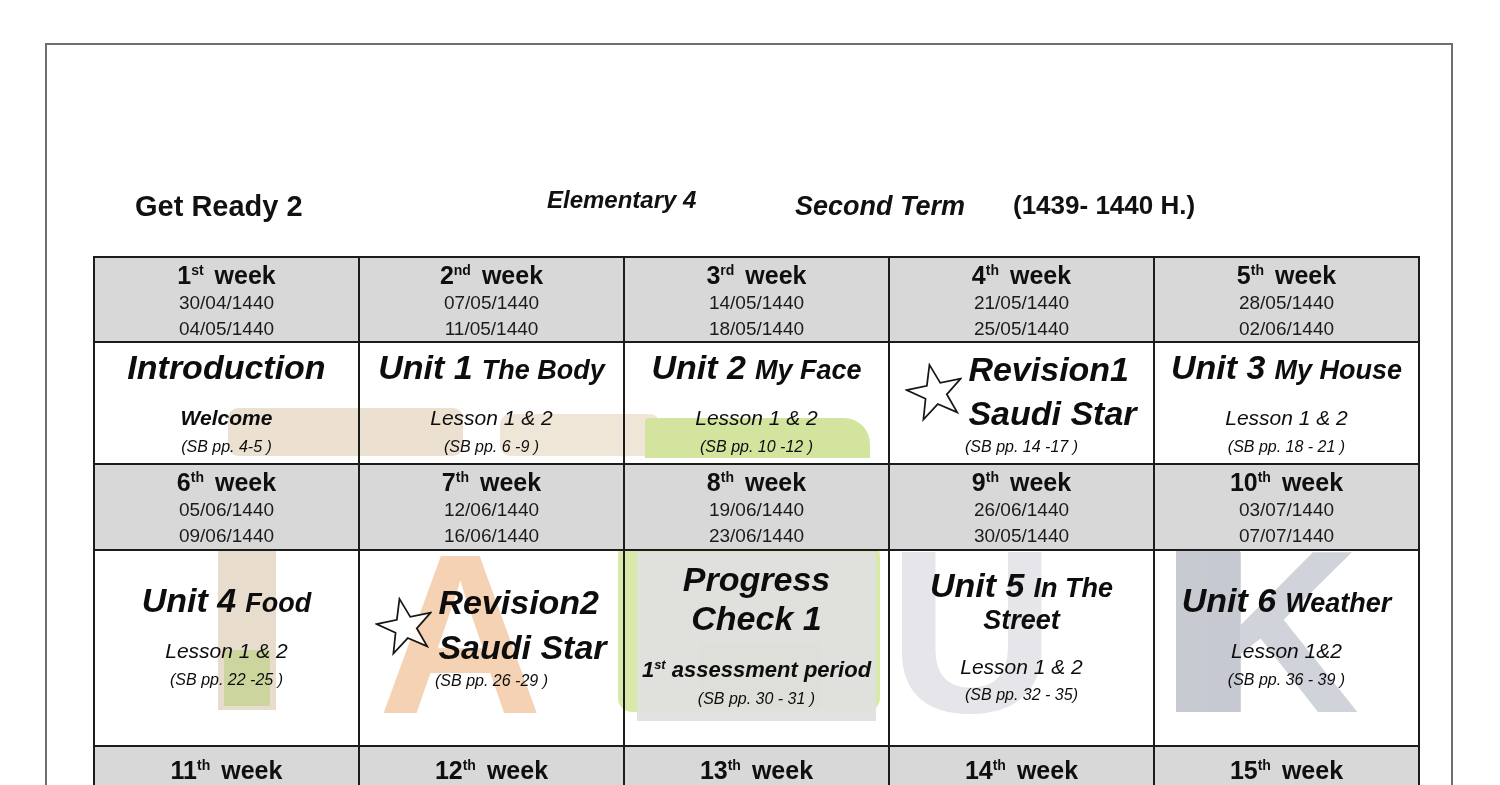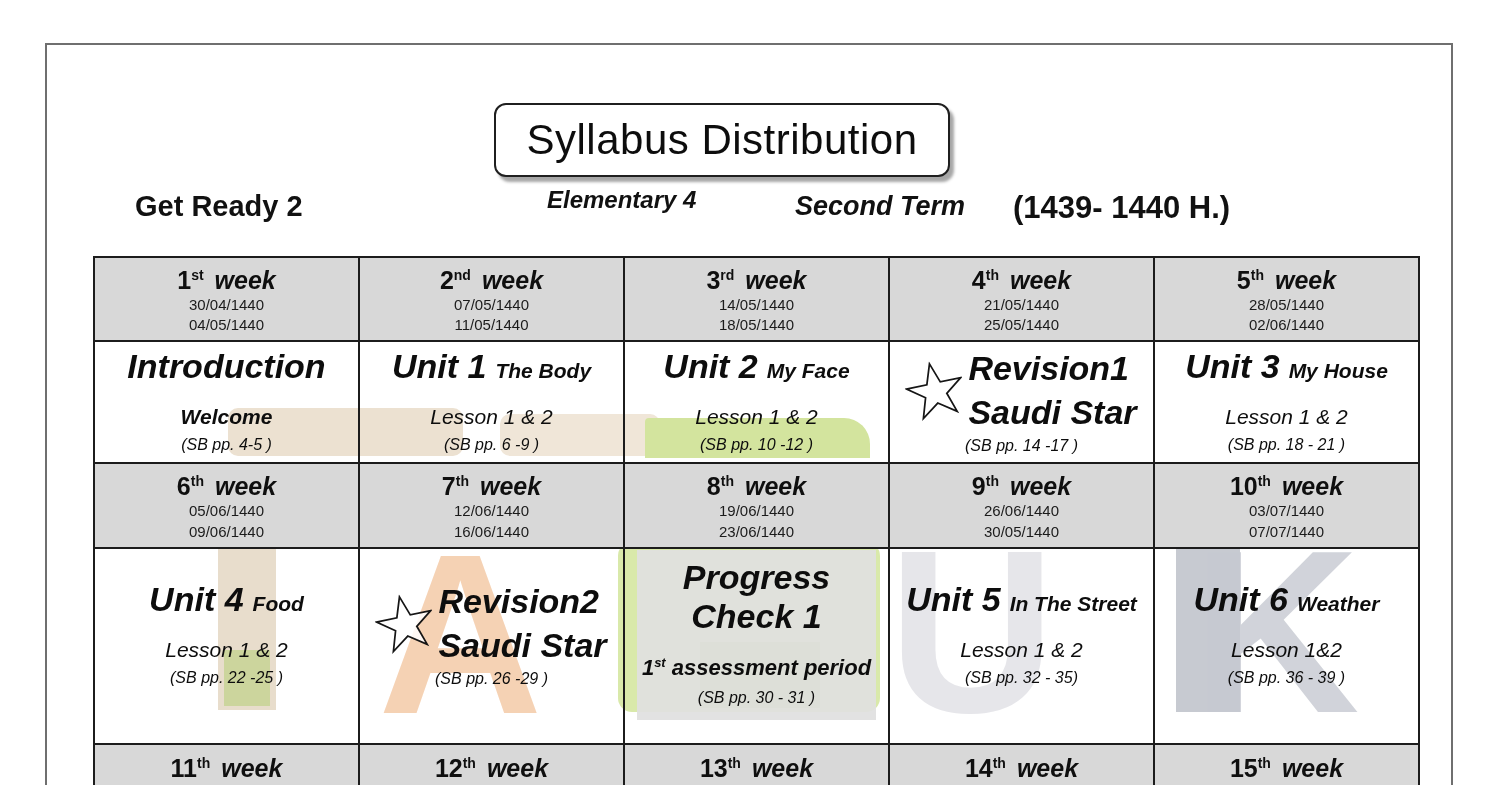--- a/index.html
+++ b/index.html
@@ -9,21 +9,21 @@
          border:2px solid #6f6f6f;background:transparent;}
   
   .titlebox{position:absolute;left:494px;top:103px;width:452px;height:70px;
             background:#fff;border:2px solid #1f1f1f;border-radius:12px;
             display:flex;align-items:center;justify-content:center;
             font-size:42px;color:#0d0d0d;letter-spacing:.5px;
             box-shadow:4px 5px 3px rgba(0,0,0,.35);z-index:2;}
   .course{position:absolute;left:135px;top:190px;font-size:29px;font-weight:bold;z-index:2;}
   .level {position:absolute;left:547px;top:186px;font-size:24px;font-weight:bold;font-style:italic;z-index:2;}
   .term  {position:absolute;left:795px;top:191px;font-size:27px;font-weight:bold;font-style:italic;z-index:2;}
-  .year  {position:absolute;left:1013px;top:190px;font-size:31px;font-weight:bold;z-index:2;}
+  .year  {position:absolute;left:1013px;top:190px;font-size:26px;font-weight:bold;z-index:2;}
 
   
   .wmlayer{position:absolute;left:0;top:0;width:1500px;height:785px;z-index:0;}
   .wmlayer div{position:absolute;}
   .wm1{left:228px;top:408px;width:235px;height:48px;background:#ece1d1;border-radius:10px;}
   .wm2{left:500px;top:414px;width:160px;height:42px;background:#f0e6d8;border-radius:10px;}
   .wm3{left:645px;top:418px;width:225px;height:40px;background:#d3e49e;border-radius:4px 26px 0 0;}
   .wm4{left:218px;top:542px;width:58px;height:168px;background:#e8ddcc;}
   .wm5{left:224px;top:650px;width:46px;height:56px;background:#ccd59d;}
   .wmA{left:378px;top:520px;font-size:228px;line-height:1;font-weight:bold;color:#f3c7a2;opacity:.8;}
@@ -39,25 +39,25 @@
             border-collapse:collapse;table-layout:fixed;}
   .syl td{border:2px solid #1c1c1c;text-align:center;vertical-align:middle;padding:0;}
   .r1 td{height:82px;}
   .r2 td{height:120px;}
   .r3 td{height:83px;}
   .r4 td{height:172px;padding-bottom:22px;}
   .r5 td{height:100px;vertical-align:top;padding-top:6px;}
   .wk{background:#d8d8d8;}
   .wt{font-size:25px;font-weight:bold;color:#0f0f0f;margin-top:3px;}
   .wt sup{font-size:14px;}
-  .wword{margin-left:11px;font-style:italic;}
-  .dt{font-size:15px;color:#1b1b1b;line-height:1.35;}
+  .wword{margin-left:11px;}
+  .dt{font-size:19px;color:#1b1b1b;line-height:1.35;}
   .ct{background:transparent;font-style:italic;color:#0d0d0d;}
   .big{font-size:34px;font-weight:bold;}
-  .sub{font-size:21px;font-weight:bold;margin-left:9px;}
+  .sub{font-size:27px;font-weight:bold;margin-left:9px;}
   .l2{font-size:21px;line-height:1.55;margin-top:15px;}
   .l2.b{font-weight:bold;}
   .l3{font-size:16px;line-height:1.5;}
   .revrow{display:flex;align-items:center;justify-content:center;gap:4px;}
   .star{width:58px;height:58px;transform:rotate(-12deg);flex:none;}
   .revtxt{text-align:left;}
   .revtxt .big{line-height:1.3;}
   .progbox{background:rgba(224,224,224,.93);margin:0 12px;padding:8px 4px 10px;}
   .pb{font-weight:bold;font-size:22px;}
   .pb sup{font-size:13px;}
@@ -76,23 +76,20 @@
     <div class="wm5"></div>
     <div class="wmA">A</div>
     <div class="wm6"></div>
     <div class="wm6b"></div>
     <div class="wmcap">First Year Interme</div>
     <div class="wmU">U</div>
     <div class="wm7"></div>
     <div class="wmK">K</div>
   </div>
 
-  <div class="titlebox">
-    <span>Syllabus Distribution</span>
-  </div>
   <div class="course">Get Ready 2</div>
   <div class="level">Elementary 4</div>
   <div class="term">Second Term</div>
   <div class="year">(1439- 1440 H.)</div>
 
   <table class="syl">
 
     <tbody>
         <tr class="r1">
       <td class="wk">

